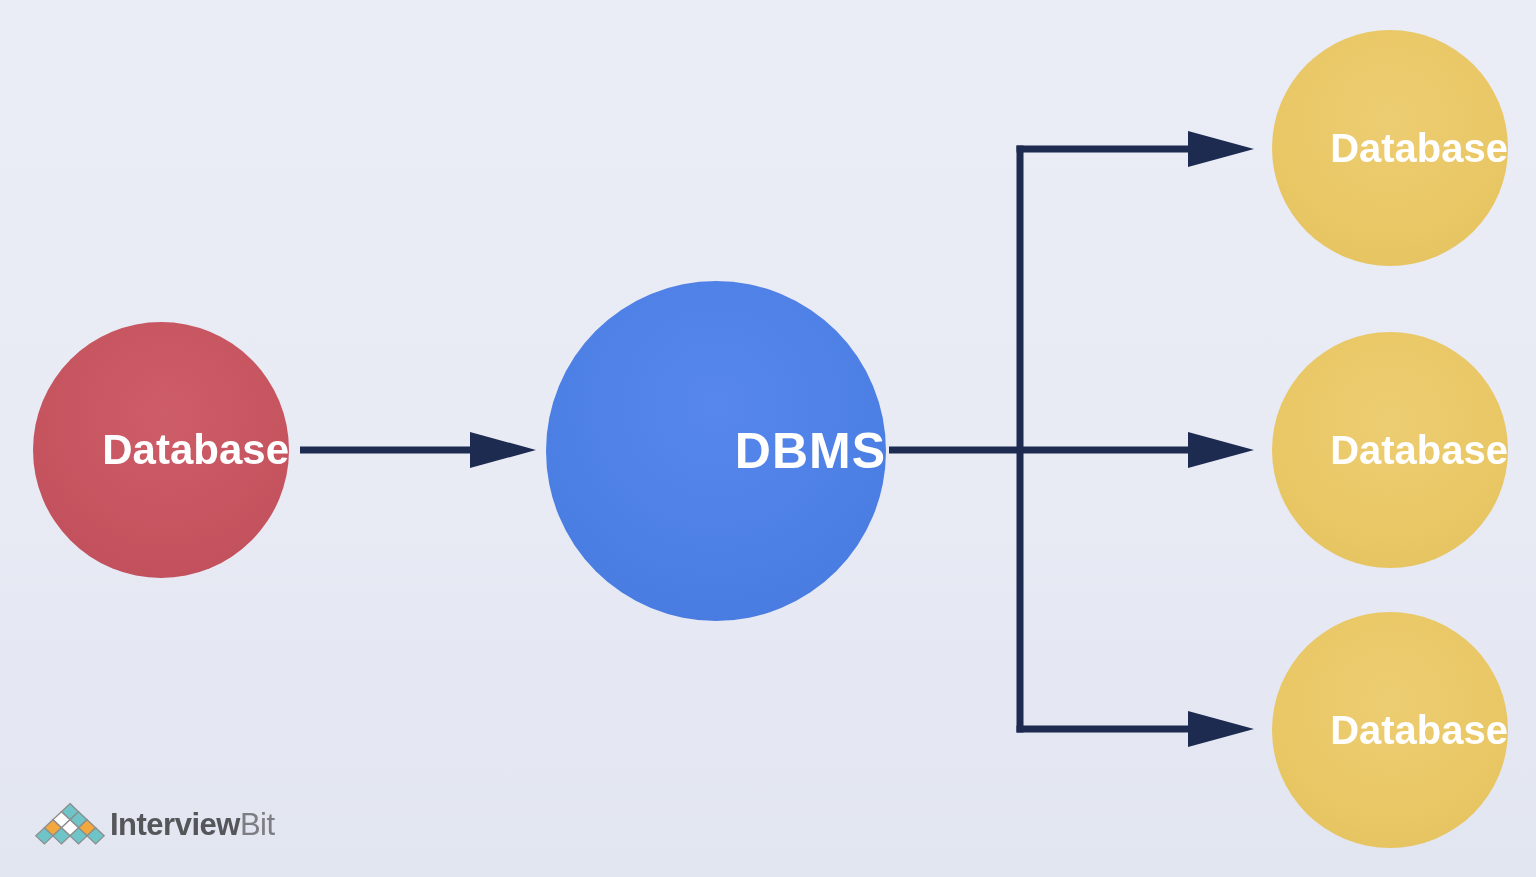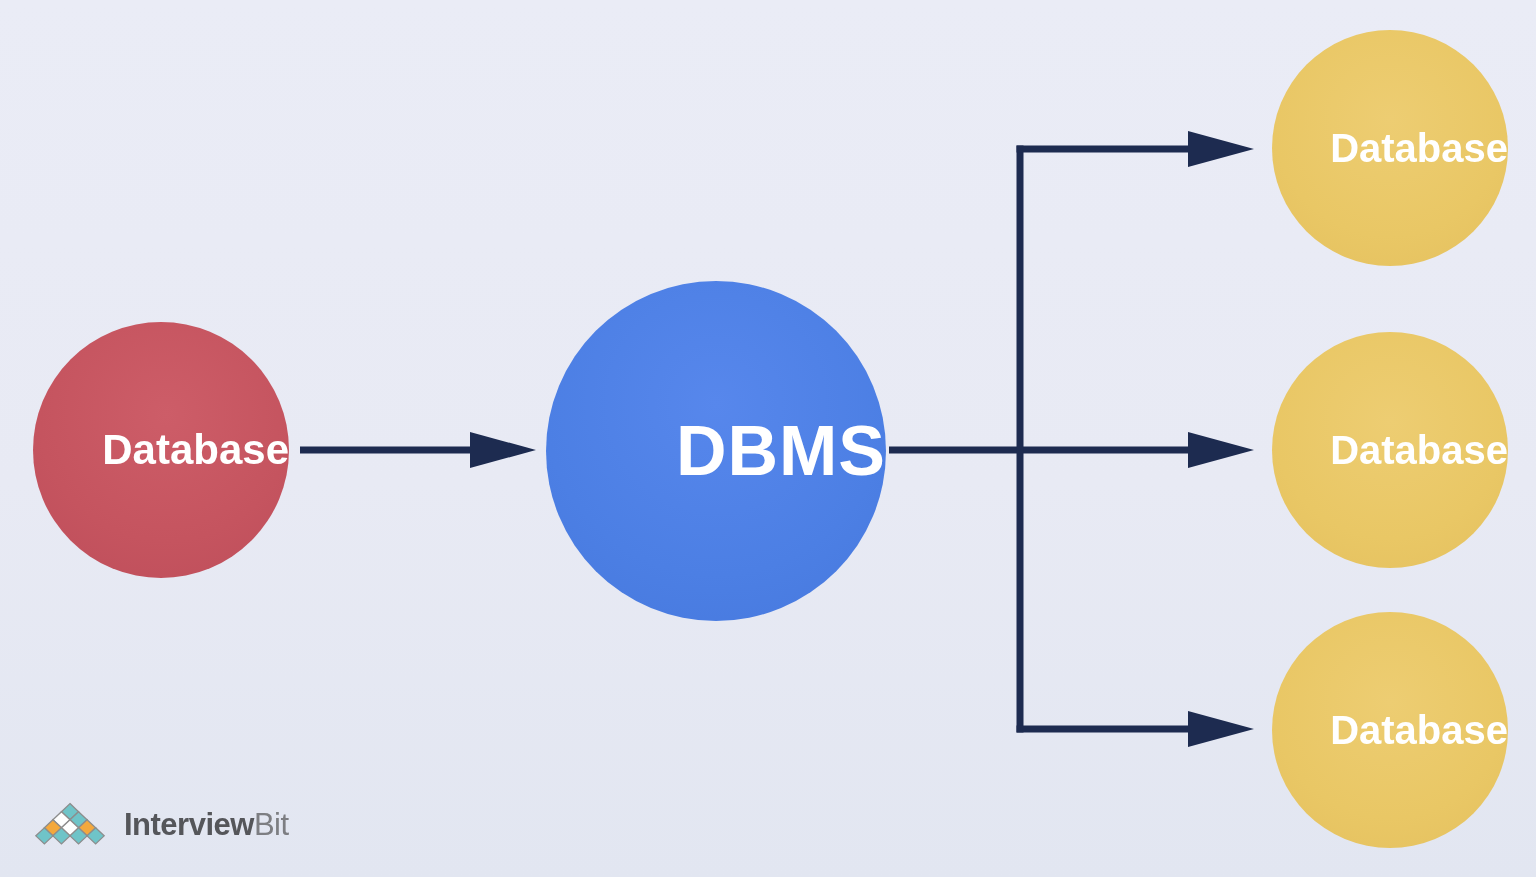--- a/index.html
+++ b/index.html
@@ -42,37 +42,37 @@
     text-align:center;
   }
   .node-source{
     left:33px;top:322px;width:256px;height:256px;
     background:radial-gradient(circle at 52% 36%,#cd5d68 0%,var(--source-circle) 60%,#bd4d5a 100%);
     font-size:42px;
   }
   .node-dbms{
     left:546px;top:281px;width:340px;height:340px;
     background:radial-gradient(circle at 50% 36%,#5787ec 0%,var(--center-circle) 62%,#4678dd 100%);
-    font-size:70px;
+    font-size:50px;
     letter-spacing:1px;
   }
   .node-target{
     width:236px;height:236px;
     background:radial-gradient(circle at 50% 38%,#edcd72 0%,var(--target-circle) 62%,#e4c05e 100%);
     font-size:40px;
     left:1272px;
   }
   .node-target-1{top:30px;}
   .node-target-2{top:332px;}
   .node-target-3{top:612px;}
   .logo{
     position:absolute;
     left:33px;top:799px;
     height:50px;
-    display:flex;align-items:center;gap:17px;
+    display:flex;align-items:center;gap:3px;
   }
   .logo-mark{display:block;}
   .logo-mark path{stroke:var(--logo-stroke);stroke-width:1.4;stroke-linejoin:miter;}
   .logo-text{font-size:31px;line-height:1;white-space:nowrap;letter-spacing:-0.5px;}
   .logo-primary{font-weight:700;color:var(--logo-text-primary);}
   .logo-secondary{font-weight:400;color:var(--logo-text-secondary);}
 </style>
 </head>
 <body>
 

